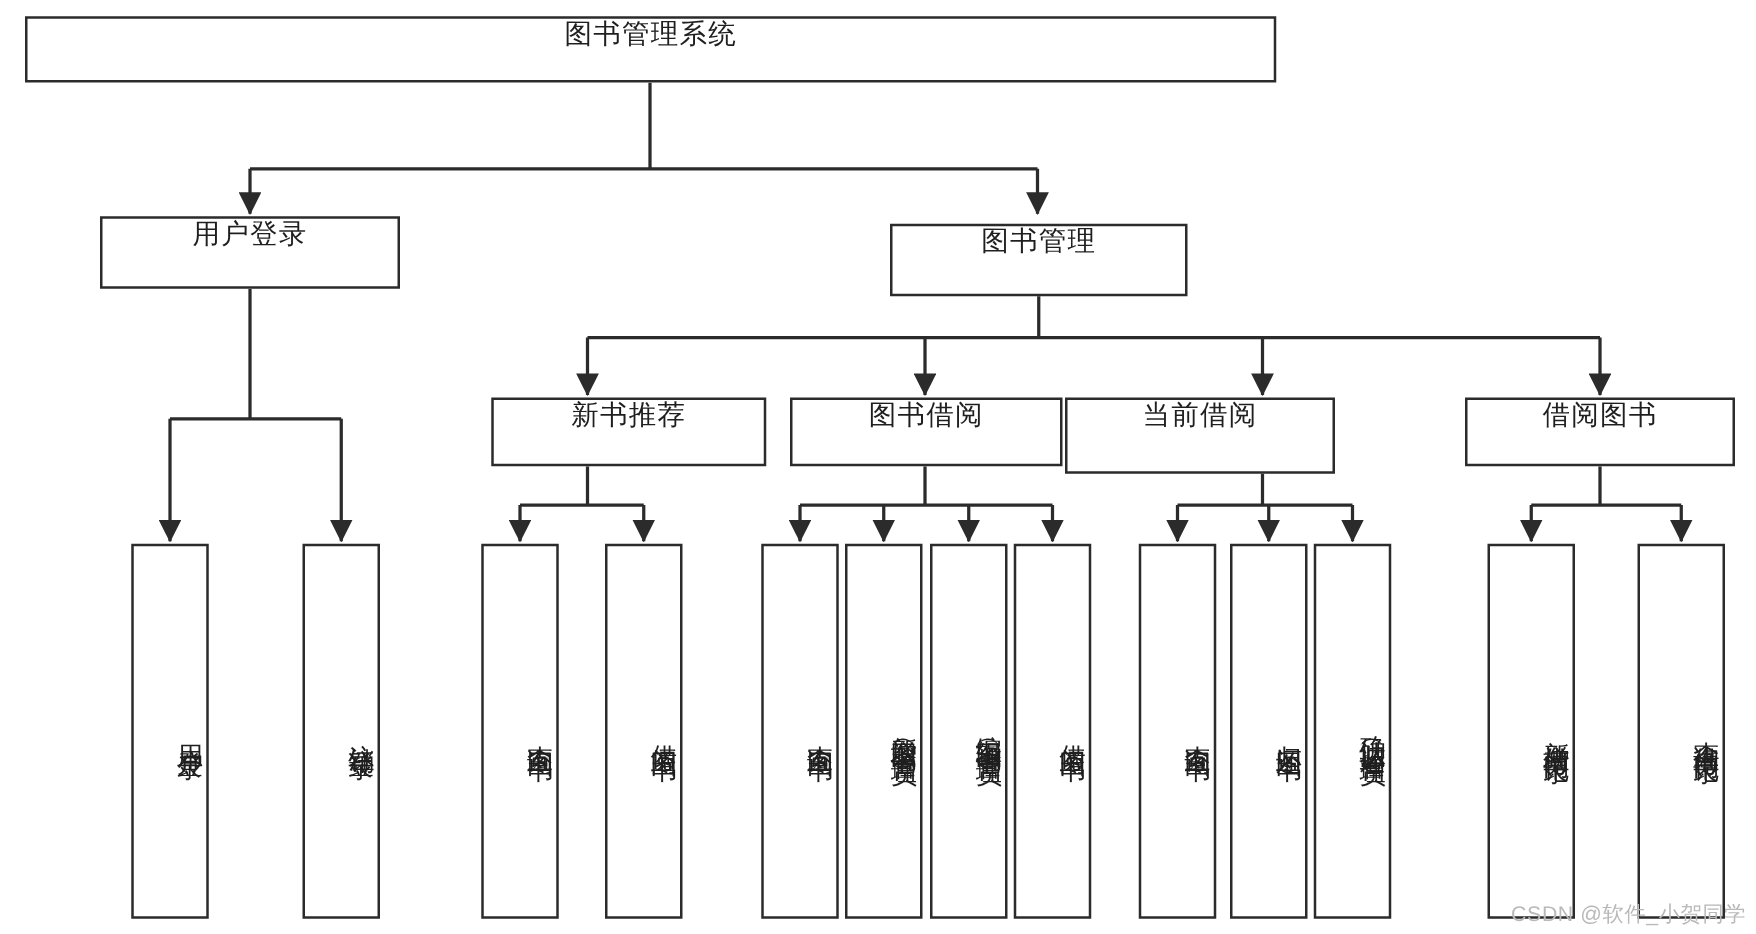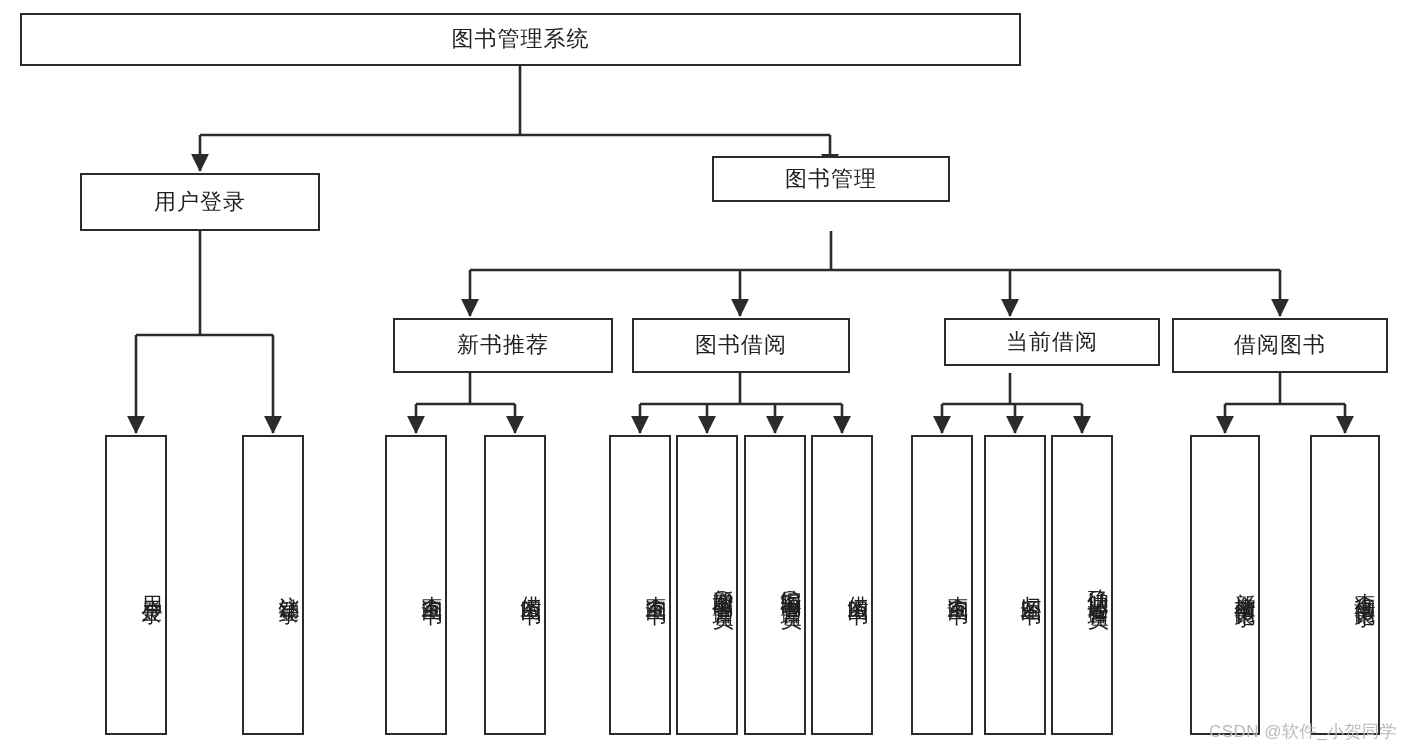--- a/index.html
+++ b/index.html
@@ -24,21 +24,20 @@
     top: 0;
     width: 1405px;
     height: 747px;
   }
   .node {
     position: absolute;
     box-sizing: border-box;
     border: 2.5px solid #2b2b2b;
     background: #ffffff;
     display: flex;
-    align-items: center;
     justify-content: center;
     color: #1f1f1f;
     z-index: 2;
   }
   .node.horiz {
     font-size: 22px;
     letter-spacing: 1px;
     line-height: 1.2;
   }
   .node.vert {
@@ -127,31 +126,31 @@
     </g>
   </svg>
 
   <div class="node horiz" style="left:20px; top:13px; width:1001px; height:53px;">
     <span class="hlabel">图书管理系统</span>
   </div>
 
   <div class="node horiz" style="left:80px; top:173px; width:240px; height:58px;">
     <span class="hlabel">用户登录</span>
   </div>
-  <div class="node horiz" style="left:712px; top:156px; width:238px; height:46px;">
+  <div class="node horiz" style="left:712px; top:179px; width:238px; height:58px;">
     <span class="hlabel">图书管理</span>
   </div>
 
   <div class="node horiz" style="left:361px; top:318px; width:220px; height:55px;margin-left:32px;">
     <span class="hlabel">新书推荐</span>
   </div>
   <div class="node horiz" style="left:632px; top:318px; width:218px; height:55px;">
     <span class="hlabel">图书借阅</span>
   </div>
-  <div class="node horiz" style="left:944px; top:318px; width:216px; height:48px;">
+  <div class="node horiz" style="left:852px; top:318px; width:216px; height:61px;">
     <span class="hlabel">当前借阅</span>
   </div>
   <div class="node horiz" style="left:1172px; top:318px; width:216px; height:55px;">
     <span class="hlabel">借阅图书</span>
   </div>
 
   <div class="node vert" style="left:105px; top:435px; width:62px; height:300px;">
     <span class="vlabel">用户登录</span>
   </div>
   <div class="node vert" style="left:242px; top:435px; width:62px; height:300px;">

